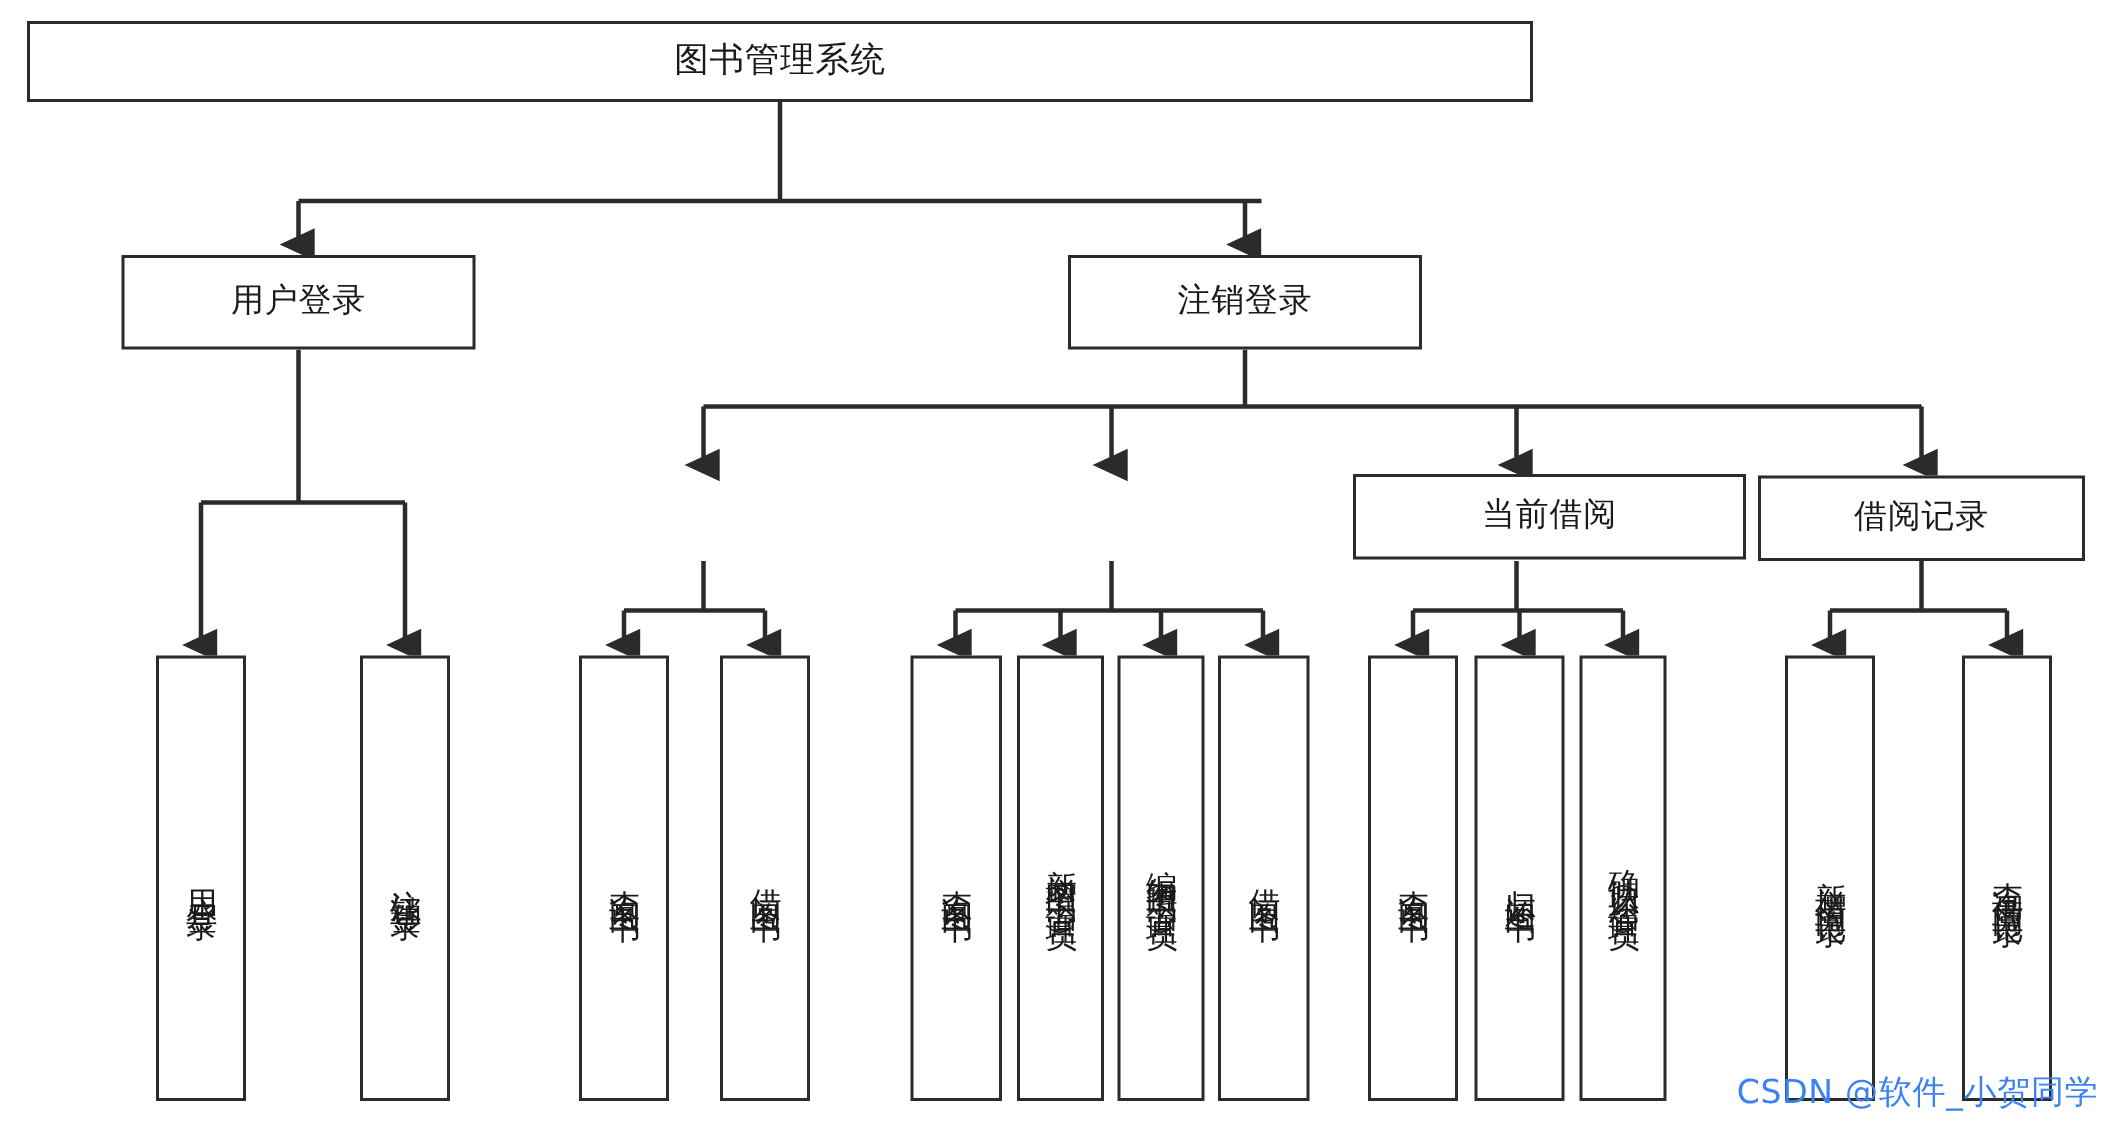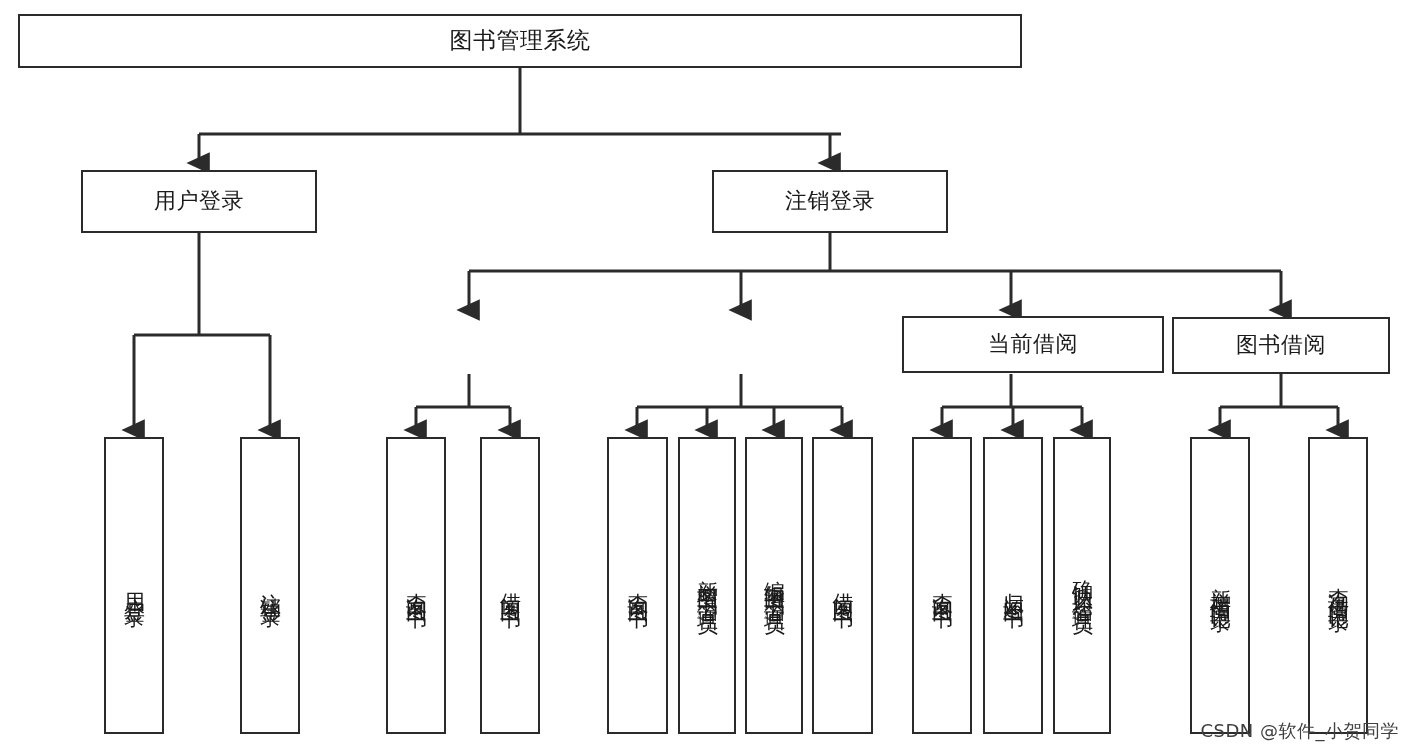--- a/index.html
+++ b/index.html
@@ -57,22 +57,22 @@
     text-orientation: upright;
     font-size: 21px;
     letter-spacing: 5px;
     line-height: 1;
     max-height: 268px;
   }
   #watermark {
     position: absolute;
     right: 6px;
     bottom: 4px;
-    font-size: 18px;
-    color: #404040;
+    font-size: 22px;
+    color: #3b82f6;
     z-index: 5;
     white-space: nowrap;
     letter-spacing: 0.5px;
   }
 </style>
 </head>
 <body>
 
 <div id="diagram-root">
 
@@ -134,21 +134,21 @@
     <span class="label">用户登录</span>
   </div>
   <div class="node horiz" style="left:712px; top:170px; width:236px; height:63px;">
     <span class="label">注销登录</span>
   </div>
 
   <div class="node horiz" style="left:902px; top:316px; width:262px; height:57px;">
     <span class="label">当前借阅</span>
   </div>
   <div class="node horiz" style="left:1172px; top:317px; width:218px; height:57px;">
-    <span class="label">图书借阅</span>
+    <span class="label">借阅记录</span>
   </div>
 
   <div class="node vert" style="left:104px; top:437px; width:60px; height:297px;">
     <span class="label">用户登录</span>
   </div>
   <div class="node vert" style="left:240px; top:437px; width:60px; height:297px;">
     <span class="label">注销登录</span>
   </div>
   <div class="node vert" style="left:386px; top:437px; width:60px; height:297px;">
     <span class="label">查询图书</span>

